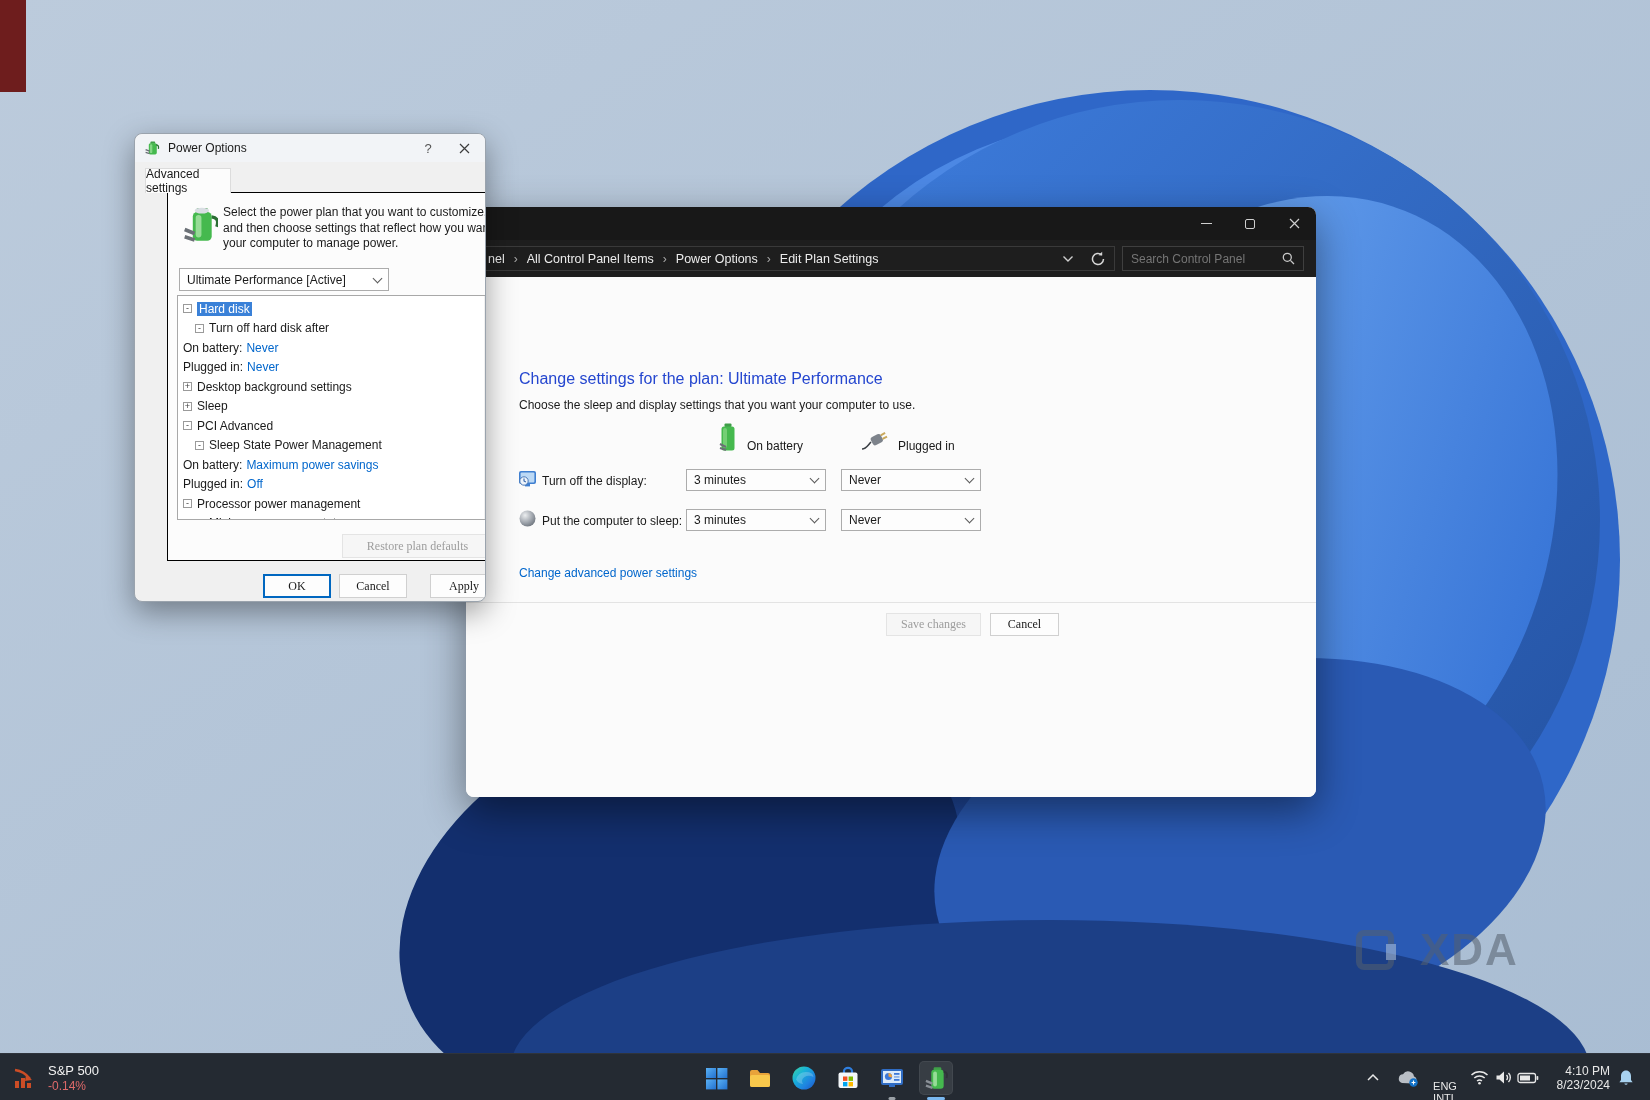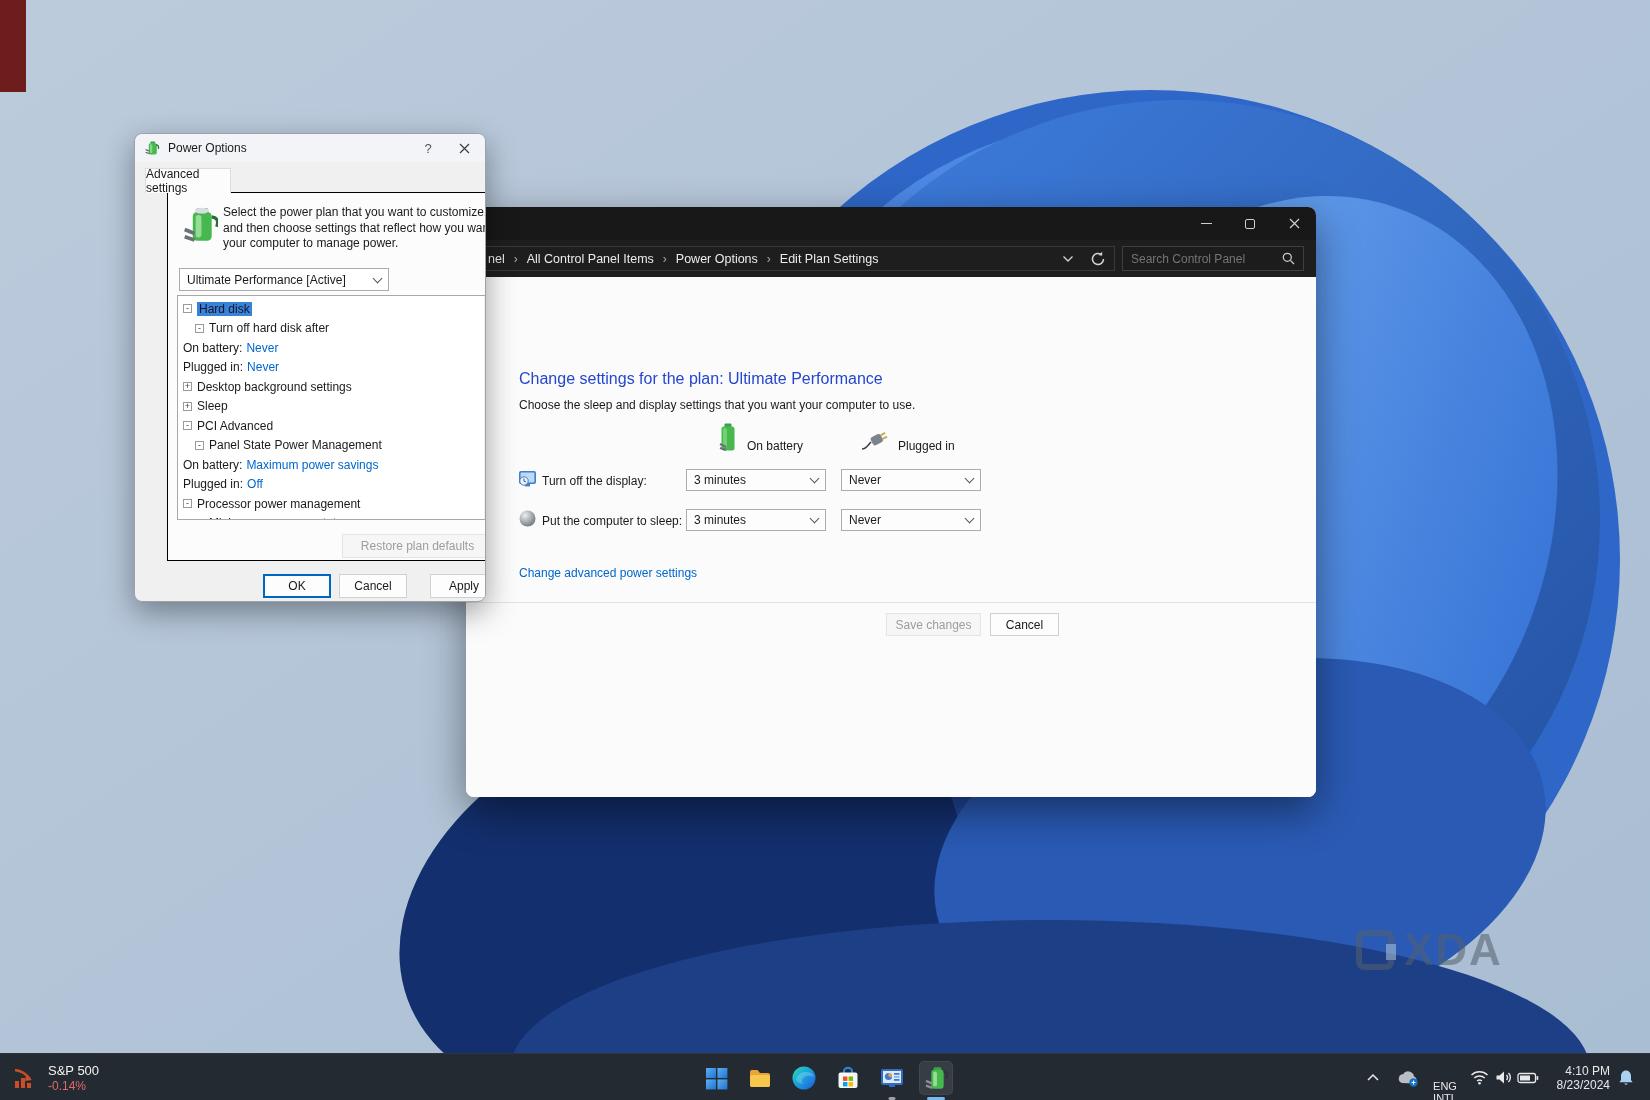--- a/index.html
+++ b/index.html
@@ -6,21 +6,21 @@
   html,body { width:1650px; height:1100px; overflow:hidden; }
   body { font-family:"Liberation Sans","DejaVu Sans",sans-serif; font-size:12px; color:#1a1a1a; }
   .abs { position:absolute; }
   #screen { position:relative; width:1650px; height:1100px; overflow:hidden; background:#b5c6d8; }
 
   
   #wallpaper { left:0; top:0; width:1650px; height:1100px; z-index:0; }
   #edge-strip { left:0; top:0; width:26px; height:92px; background:#6e1d1d; z-index:1; }
 
   
-  #watermark { left:1356px; top:928px; z-index:2; display:flex; align-items:center; gap:10px; opacity:.55; }
+  #watermark { left:1356px; top:928px; z-index:2; display:flex; align-items:center; gap:26px; opacity:.55; }
   #watermark .wm-bracket { width:38px; height:40px; border:6px solid #55606e; border-radius:8px; position:relative; }
   #watermark .wm-bracket::after { content:""; position:absolute; right:-8px; top:8px; width:10px; height:16px; background:#b5c6d8; }
   #watermark .wm-text { font-size:44px; font-weight:bold; color:#55606e; letter-spacing:2px; line-height:1; }
 
   
   #cp-window { left:466px; top:207px; width:850px; height:590px; z-index:5; border-radius:8px; box-shadow:0 14px 42px rgba(0,0,0,.45); overflow:hidden; background:#fafafa; }
   #cp-titlebar { left:0; top:0; width:850px; height:33px; background:#181818; }
   .cap-btn { position:absolute; top:0; width:44px; height:33px; display:flex; align-items:center; justify-content:center; }
   #cp-crumbbar { left:0; top:33px; width:850px; height:37px; background:#1e1e1e; display:flex; align-items:center; }
   #cp-addressbox { position:absolute; left:13px; top:6px; width:636px; height:25px; border:1px solid #3a3a3a; display:flex; align-items:center; padding:0 6px; }
@@ -31,41 +31,41 @@
   #cp-searchbox input { background:transparent; border:none; outline:none; color:#cfcfcf; font-size:12px; padding:0 8px; width:152px; font-family:inherit; }
   #cp-content { left:0; top:70px; width:850px; height:520px; background:#fbfbfb; }
   #cp-heading { left:53px; top:93px; font-size:16px; color:var(--cp_heading,#2446cf); }
   #cp-subheading { left:53px; top:121px; font-size:12px; }
   .colhdr { font-size:12px; color:#1a1a1a; }
   .setting-label { font-size:12px; }
   .dd { border:1px solid #acacac; background:#fdfdfd; height:22px; display:flex; align-items:center; justify-content:space-between; padding:0 7px; font-size:12px; cursor:default; }
   .chev-dn { width:7px; height:7px; border-right:1.3px solid #5a5a5a; border-bottom:1.3px solid #5a5a5a; transform:rotate(45deg); margin-top:-3px; }
   #cp-adv-link { left:53px; top:289px; color:var(--link,#0066cc); font-size:12px; cursor:pointer; }
   #cp-separator { left:0px; top:325px; width:850px; height:1px; background:#e3e3e3; }
-  .btn { border:1px solid #d0d0d0; background:#fdfdfd; border-radius:0; font-size:12px; display:flex; align-items:center; justify-content:center; color:#1a1a1a; cursor:default; font-family:Liberation Sans, sans-serif; }
+  .btn { border:1px solid #d0d0d0; background:#fdfdfd; border-radius:0; font-size:12px; display:flex; align-items:center; justify-content:center; color:#1a1a1a; cursor:default; font-family:Liberation Serif, serif; }
   .btn.disabled { color:#9d9d9d; background:#f6f6f6; border-color:#e4e4e4; }
   .btn.focus { border:1px solid #0067c0; box-shadow:inset 0 0 0 1px #0067c0; }
 
   
   #po-dialog { left:134px; top:133px; width:352px; height:469px; z-index:10; background:#f0f0f0; border:1px solid #9aa3ad; border-radius:8px; box-shadow:0 10px 30px rgba(0,0,0,.38); overflow:hidden; }
   #po-titlebar { left:0; top:0; width:352px; height:28px; background:#f2f4f7; border-radius:8px 8px 0 0; display:flex; align-items:center; }
   #po-title { font-size:12px; margin-left:8px; }
   #po-help { position:absolute; right:44px; top:0; width:30px; height:28px; display:flex; align-items:center; justify-content:center; color:#555; font-size:13px; }
   #po-close { position:absolute; right:6px; top:0; width:34px; height:28px; display:flex; align-items:center; justify-content:center; }
   #po-tab { left:10px; top:34px; width:86px; height:25px; background:#fcfcfc; border:1px solid #dcdcdc; border-bottom:none; z-index:3; display:flex; align-items:center; justify-content:center; font-size:12px; }
   #po-page { left:7px; top:58px; width:338px; height:369px; background:#fcfcfc; border:1px solid #000000; z-index:2;margin-left:25px; }
   #po-desc { left:55px; top:12px; width:272px; font-size:12px; line-height:15.5px; }
   #po-combobox { left:11px; top:75px; width:210px; height:23px; border:1px solid #acacac; background:#fff; display:flex; align-items:center; justify-content:space-between; padding:0 7px; font-size:12px; }
   #po-tree { left:9px; top:102px; width:318px; height:225px; background:#fff; border:1px solid #a8a8a8; overflow:hidden; }
   #po-tree-inner { position:absolute; left:0; top:3px; width:306px; }
   .trow { height:19.5px; display:flex; align-items:center; font-size:12px; white-space:nowrap; }
   .tw { width:9px; height:9px; border:1px solid #9a9a9a; background:#fff; display:inline-flex; align-items:center; justify-content:center; font-size:9px; line-height:9px; color:#444; flex:none; }
   .ind0 { margin-left:5px; } .ind1 { margin-left:17px; } .ind2t { margin-left:44px; }
   .tl { margin-left:5px; }
-  .tl.sel { background:var(--tree_selection,#3a81d8); color:#0f172a; padding:0 2px; }
+  .tl.sel { background:var(--tree_selection,#3a81d8); color:#ffffff; padding:0 2px; }
   .tv { color:var(--link,#0066cc); margin-left:4px; cursor:pointer; }
   #po-scroll { position:absolute; right:0; top:0; width:10px; height:223px; background:#f0f0f0; }
   #po-thumb { position:absolute; left:1px; top:14px; width:8px; height:160px; background:#a6a6a6; }
   #po-restore { left:174px; top:341px; width:151px; height:24px; }
   .po-footer-btn { position:absolute; top:440px; width:68px; height:24px; }
 
   
   #taskbar { left:0; top:1053px; width:1650px; height:47px; background:#242a32; z-index:20; border-top:1px solid rgba(255,255,255,.05); }
   #stock-widget { left:12px; top:4px; width:150px; height:40px; display:flex; align-items:center; gap:10px; border-radius:4px; }
   #stock-text .sym { color:#f2f2f2; font-size:13px; }
@@ -292,21 +292,21 @@
           <div class="trow">
             <span class="tw ind0">+</span>
             <span class="tl">Sleep</span>
           </div>
           <div class="trow">
             <span class="tw ind0">-</span>
             <span class="tl">PCI Advanced</span>
           </div>
           <div class="trow">
             <span class="tw ind1">-</span>
-            <span class="tl">Panel State Power Management</span>
+            <span class="tl">Sleep State Power Management</span>
           </div>
           <div class="trow">
             <span class="tl ind2t">On battery:</span>
             <span class="tv">Maximum power savings</span>
           </div>
           <div class="trow">
             <span class="tl ind2t">Plugged in:</span>
             <span class="tv">Off</span>
           </div>
           <div class="trow">

